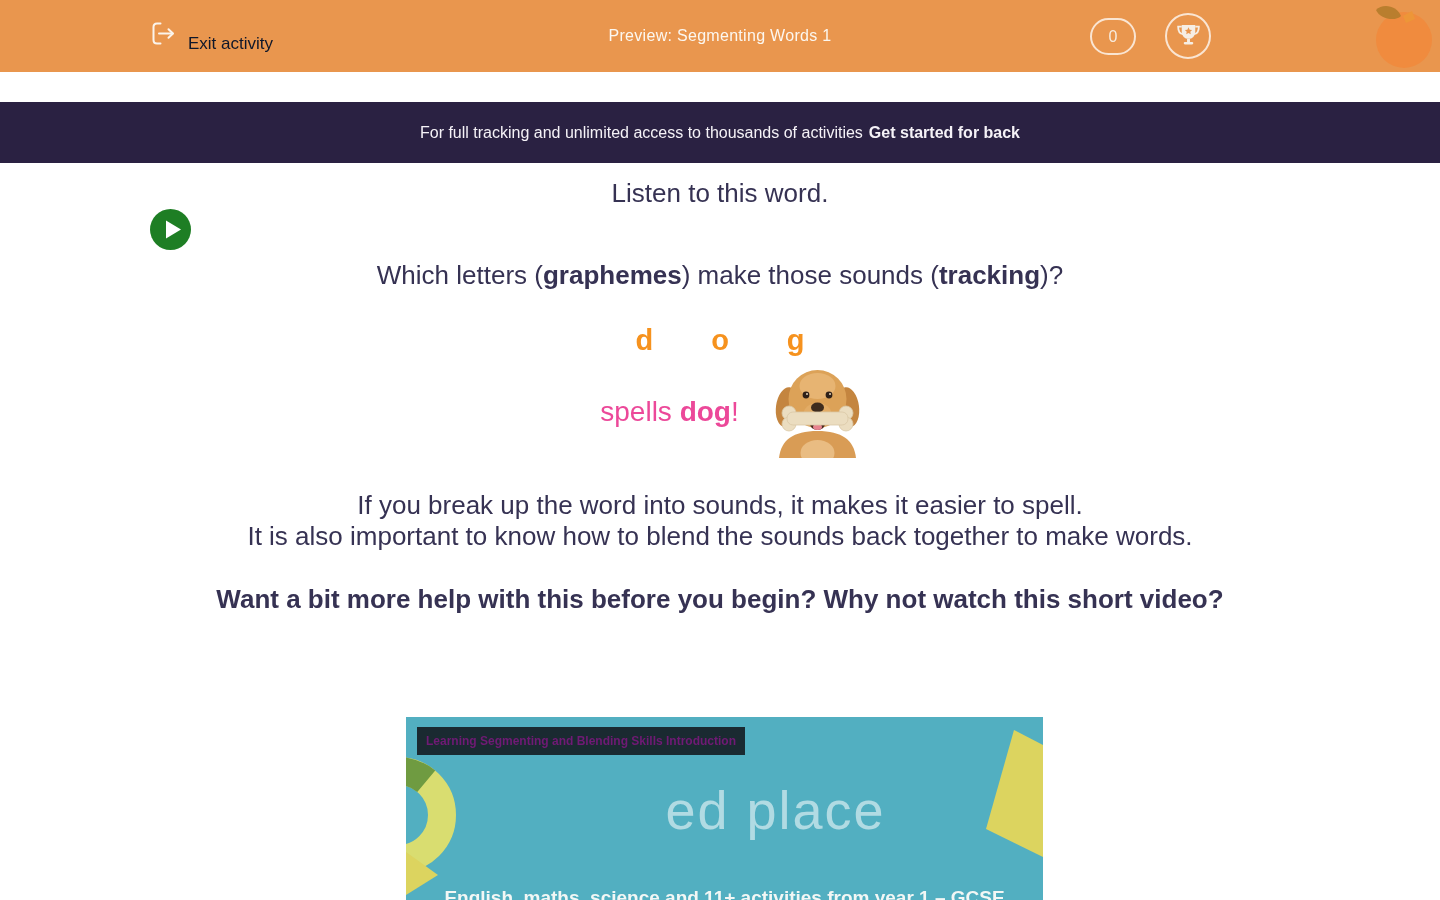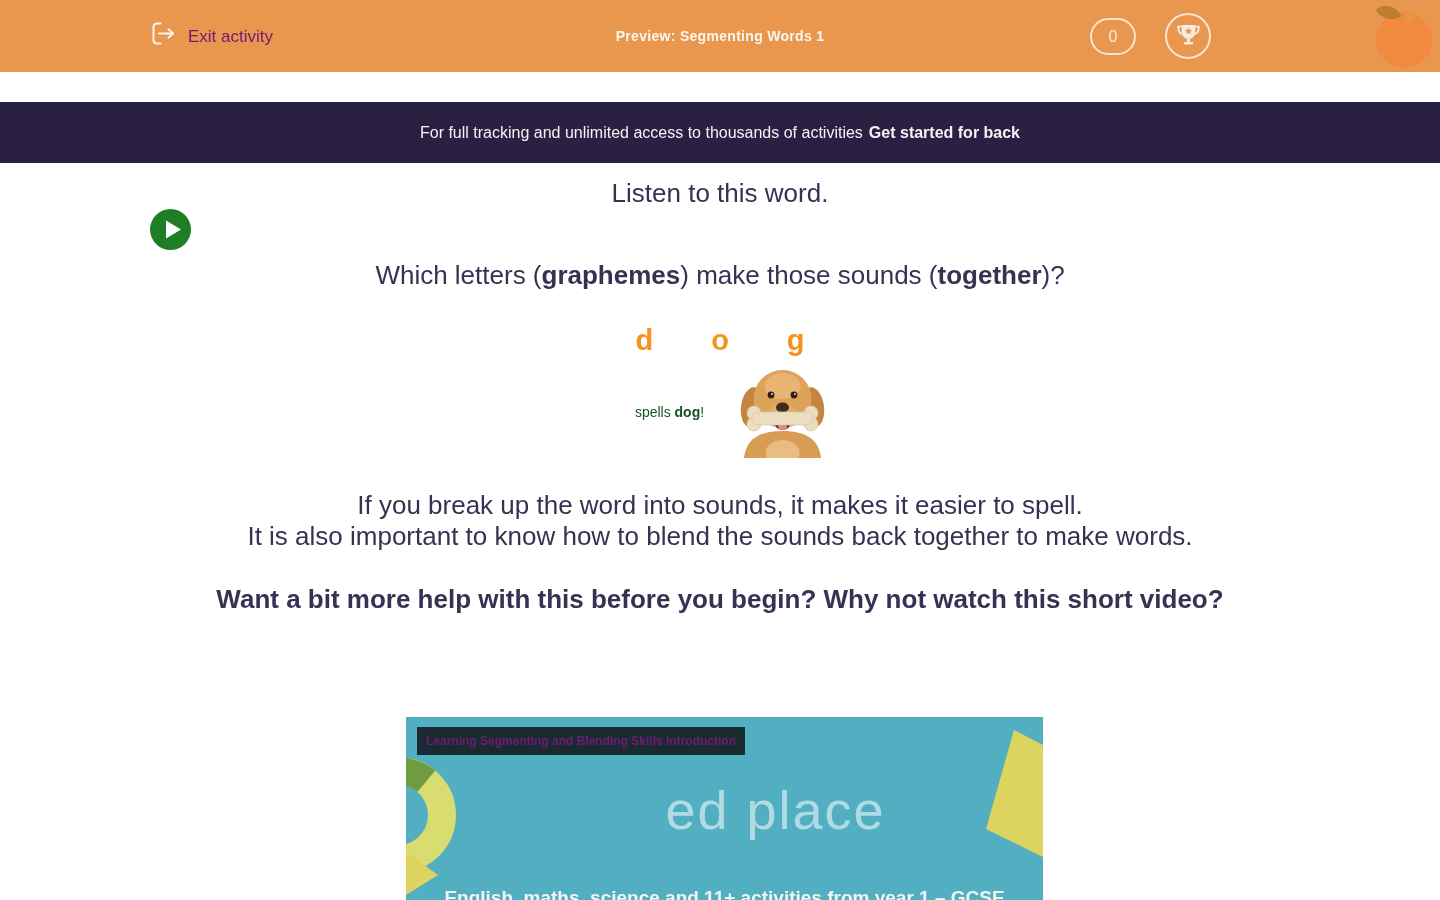--- a/index.html
+++ b/index.html
@@ -3,24 +3,24 @@
 <meta charset="utf-8">
 <style>
   * { margin:0; padding:0; box-sizing:border-box; }
   html,body { width:1440px; height:900px; overflow:hidden; background:#fff;
     font-family:"Liberation Sans", sans-serif; }
   .stage { position:relative; width:1440px; height:900px; background:#fff; }
 
   
   .header { position:absolute; top:0; left:0; width:1440px; height:72px;
     background:#E9964E; display:flex; align-items:center; }
-  .exit-btn { position:absolute; left:148px; top:19px; display:flex; align-items:center;
-    gap:10px; color:#701a75; font-size:17px; cursor:pointer; background:none; border:none; }
+  .exit-btn { position:absolute; left:148px; top:19px; display:flex; align-items:flex-end;
+    gap:10px; color:#0f172a; font-size:17px; cursor:pointer; background:none; border:none; }
   .header-title { position:absolute; left:0; width:1440px; text-align:center;
-    color:#FCF7F0; font-size:14px; font-weight:bold; letter-spacing:0.3px; }
+    color:#FCF7F0; font-size:16px; font-weight:normal; letter-spacing:0.3px; }
   .score-pill { position:absolute; left:1090px; top:18px; width:46px; height:37px;
     border:2px solid rgba(255,255,255,0.75); border-radius:19px; color:#F7ECE0;
     font-size:16px; display:flex; align-items:center; justify-content:center; }
   .trophy-circle { position:absolute; left:1165px; top:13px; width:46px; height:46px;
     border:2px solid rgba(255,255,255,0.75); border-radius:50%;
     display:flex; align-items:center; justify-content:center; cursor:pointer; }
   .logo { position:absolute; right:7px; top:2px; }
 
   
   .banner { position:absolute; top:72px; left:0; width:1440px; height:61px;
@@ -34,21 +34,21 @@
   .listen { top:181px; }
   .question { top:263px; }
   .play-btn { position:absolute; left:150px; top:209px; width:41px; height:41px;
     border:none; background:none; cursor:pointer; }
   .letters-row { position:absolute; top:324px; left:0; width:1440px;
     display:flex; justify-content:center; gap:58px; }
   .letters-row span { color:#F6921E; font-size:29px; font-weight:bold; }
   .spells-row { position:absolute; top:363px; left:0; width:1440px; height:97px;
     display:flex; justify-content:center; align-items:center; gap:32px;
     transform:translateX(12px); }
-  .spells-text { color:#14532d; font-size:14px; }
+  .spells-text { color:#ec4899; font-size:28px; }
   .tips { top:490px; line-height:31px; }
   .prompt { top:587px; font-weight:bold; }
 
   
   .video { position:absolute; left:406px; top:717px; width:637px; height:183px;
     background:#52AFC1; overflow:hidden; cursor:pointer; }
   .video-deco { position:absolute; left:0; top:0; width:637px; height:183px; pointer-events:none; }
   .video-titlebar { position:absolute; left:11px; top:10px; height:28px;
     background:rgba(18,24,28,0.88); display:flex; align-items:center; padding:0 9px; }
   .video-titlebar span { color:#701a75; font-size:12px; font-weight:bold; white-space:nowrap; }
@@ -111,21 +111,21 @@
   <button class="play-btn">
     <span>
       <svg width="41" height="41" viewBox="0 0 41 41">
         <circle cx="20.5" cy="20.5" r="20.5" fill="#1E7E24"></circle>
         <polygon points="16,11.5 16,29.5 31,20.5" fill="#FFFFFF"></polygon>
       </svg>
     </span>
   </button>
 
   <div class="center-line question">
-    <span>Which letters (</span><b>graphemes</b><span>) make those sounds (</span><b>together</b><span>)?</span>
+    <span>Which letters (</span><b>graphemes</b><span>) make those sounds (</span><b>tracking</b><span>)?</span>
   </div>
 
   <div class="letters-row">
     <span>d</span>
     <span>o</span>
     <span>g</span>
   </div>
 
   <div class="spells-row">
     <div class="spells-text">

